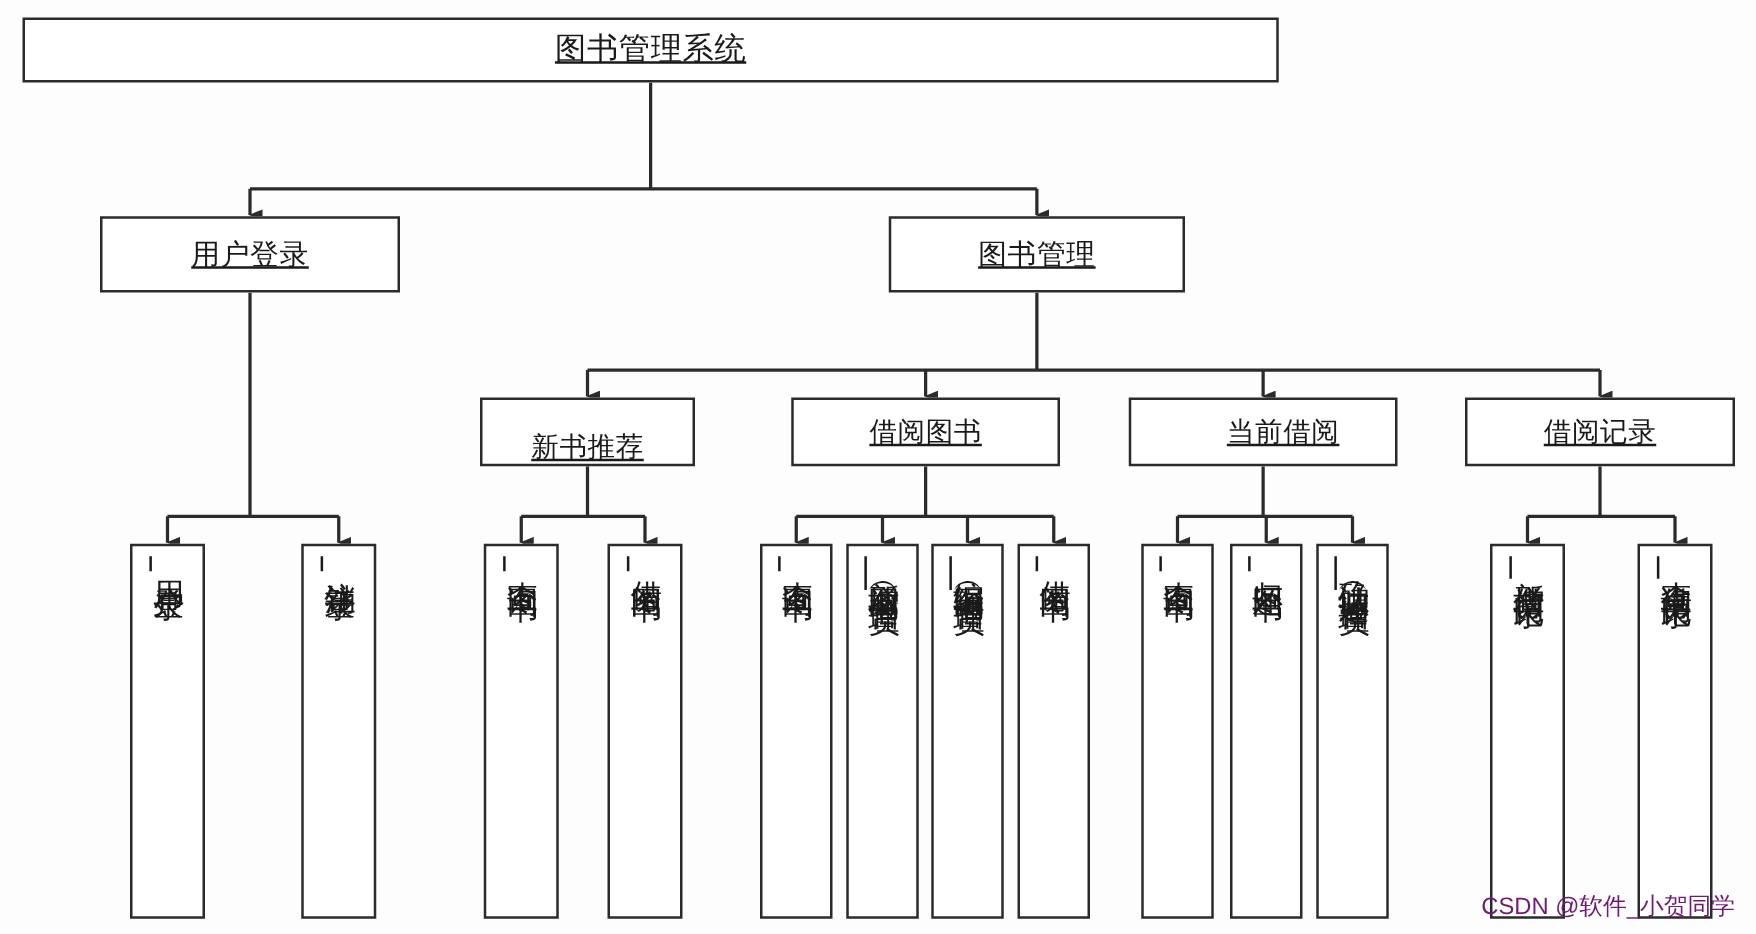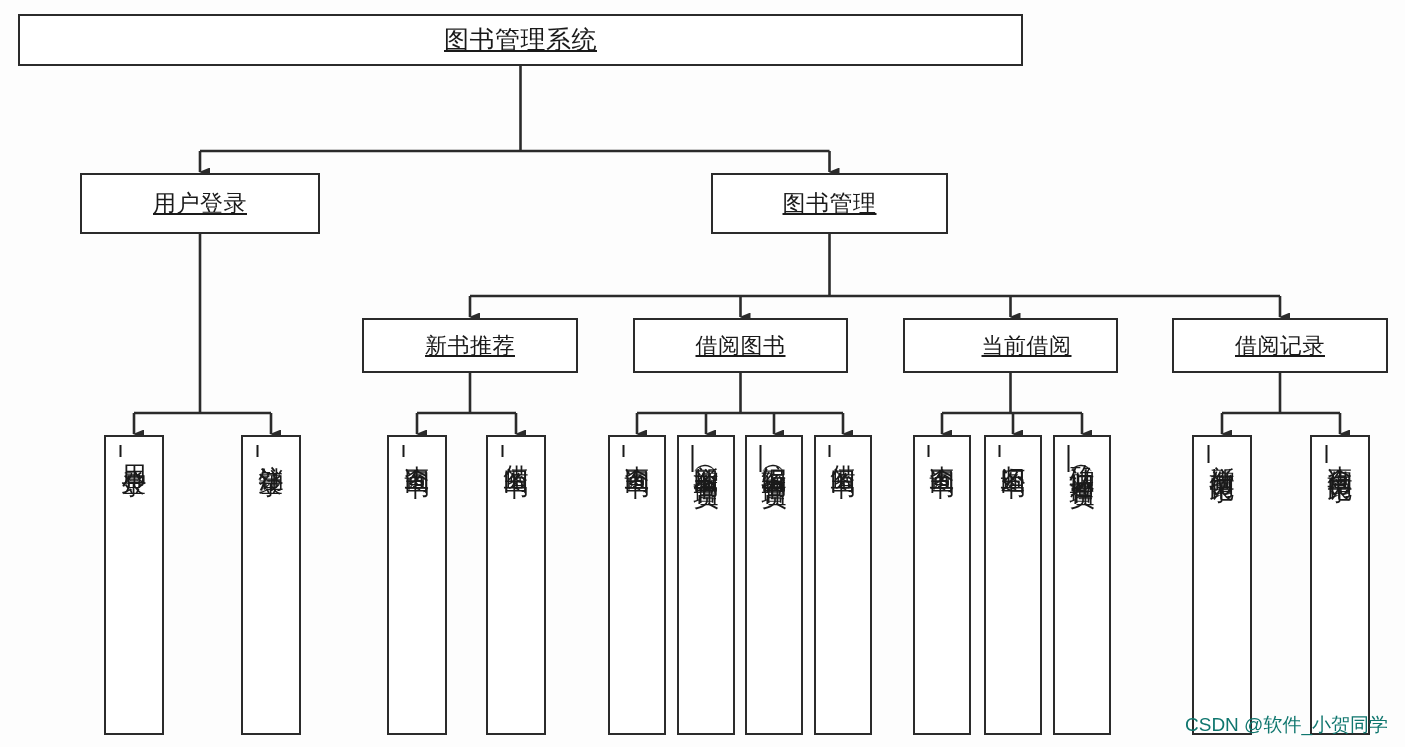--- a/index.html
+++ b/index.html
@@ -68,21 +68,21 @@
     line-height: 1.0;
     letter-spacing: 3px;
     white-space: nowrap;
     text-align: left;
   }
   #watermark {
     position: absolute;
     left: 1185px;
     top: 712px;
     font-size: 19px;
-    color: #0f766e;
+    color: #701a75;
     z-index: 6;
     white-space: nowrap;
     pointer-events: none;
     font-family: "Liberation Sans", "DejaVu Sans", sans-serif;
   }
 </style>
 </head>
 <body>
 
 <div id="diagram-root">
@@ -134,21 +134,21 @@
     <span class="node-label">图书管理系统</span>
   </div>
 
   <div class="node node-l1" style="left:80px; top:173px; width:240px; height:61px;">
     <span class="node-label">用户登录</span>
   </div>
   <div class="node node-l1" style="left:711px; top:173px; width:237px; height:61px;">
     <span class="node-label">图书管理</span>
   </div>
 
-  <div class="node node-l2" style="left:362px; top:318px; width:216px; height:55px;">
+  <div class="node node-l2" style="left:384px; top:318px; width:172px; height:55px;align-items:flex-end;">
     <span class="node-label">新书推荐</span>
   </div>
   <div class="node node-l2" style="left:633px; top:318px; width:215px; height:55px;">
     <span class="node-label">借阅图书</span>
   </div>
   <div class="node node-l2" style="left:903px; top:318px; width:215px; height:55px;padding-left:32px;">
     <span class="node-label">当前借阅</span>
   </div>
   <div class="node node-l2" style="left:1172px; top:318px; width:216px; height:55px;">
     <span class="node-label">借阅记录</span>

